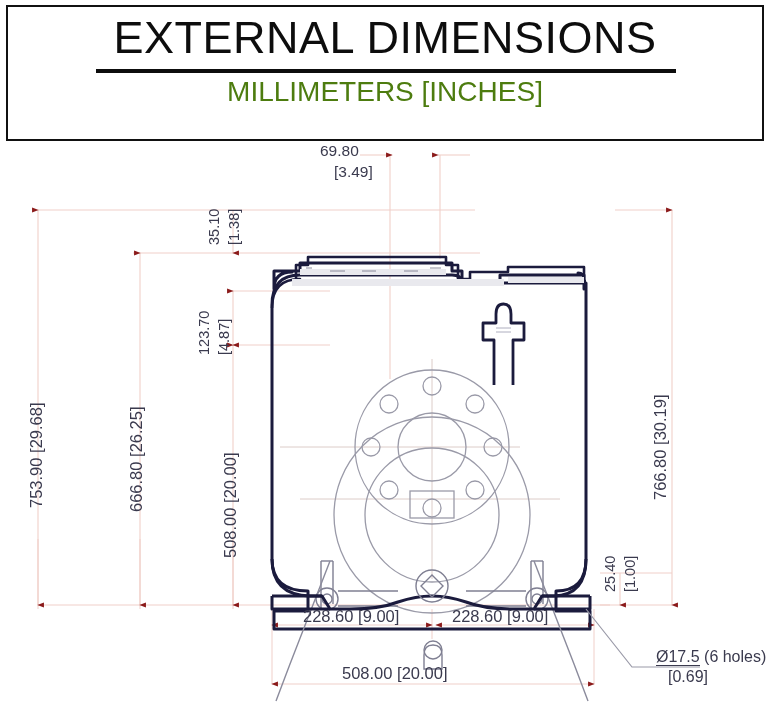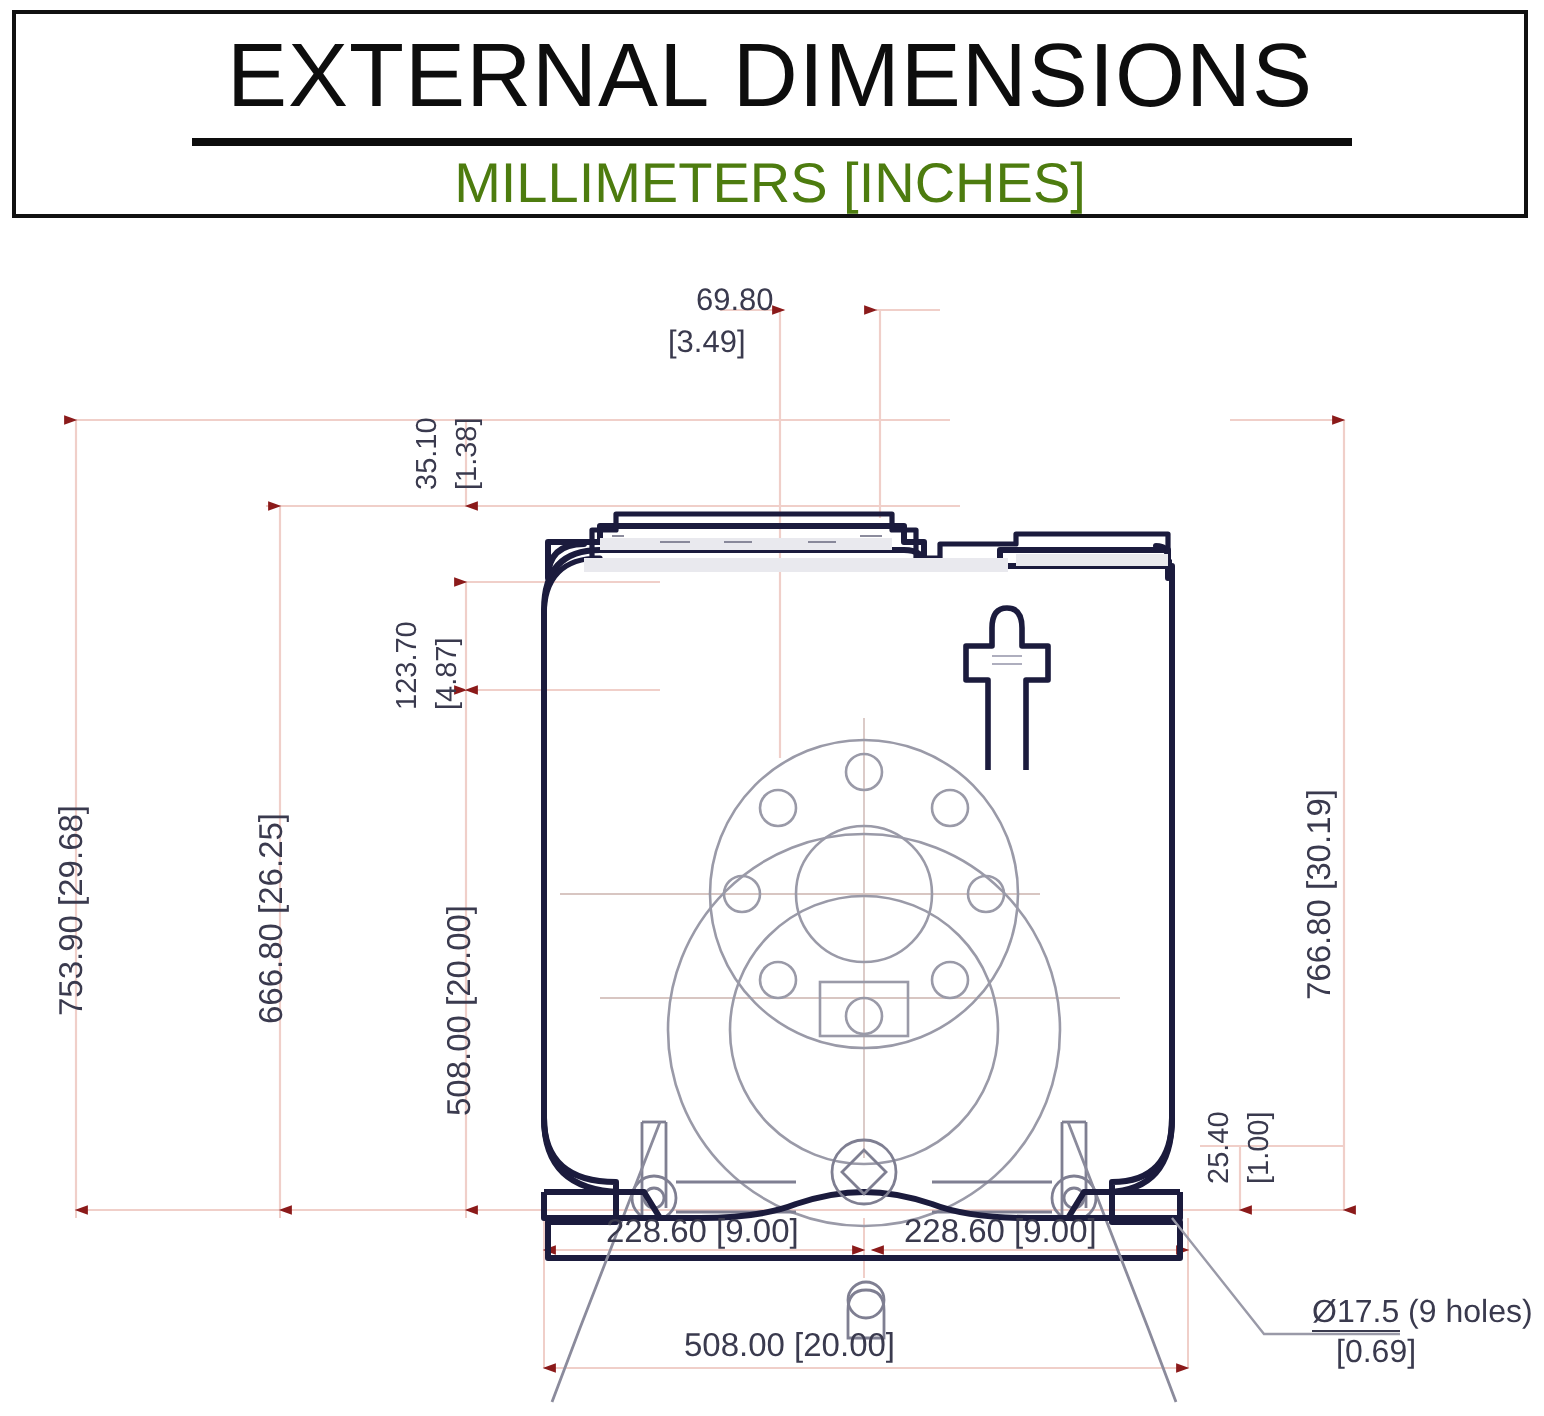--- a/index.html
+++ b/index.html
@@ -5,21 +5,21 @@
   html,body{margin:0;padding:0;background:#ffffff;}
   body{
     width:772px;height:708px;position:relative;overflow:hidden;
     font-family:"Liberation Sans","DejaVu Sans",sans-serif;
     color:#2b2b3c;
   }
   #sheet{position:absolute;inset:0;}
 
   
   .titleblock{
-    position:absolute;left:6px;top:5px;width:758px;height:104px;
+    position:absolute;left:6px;top:5px;width:758px;height:136px;
     border:2px solid #111111;background:#ffffff;box-sizing:border-box;
   }
   .title-main{
     position:absolute;left:0;right:0;top:4px;text-align:center;
     font-size:45px;line-height:54px;letter-spacing:.5px;color:#0d0d0d;
     font-weight:400;white-space:nowrap;
   }
   .title-rule{
     position:absolute;left:88px;width:580px;top:62px;height:4px;background:#0d0d0d;
   }
@@ -216,21 +216,21 @@
     <g fill="none" stroke="#7f7f92" stroke-width="1.4">
       <circle cx="432" cy="477" r="16"></circle>
       <path d="M432 466 L443 477 L432 488 L421 477 Z"></path>
     </g>
 
     <g fill="none" stroke="#9a9aa8" stroke-width="1.2">
       <path d="M586 500 L632 558 L700 558"></path>
     </g>
   </svg>
 
-  <div class="dim" style="left:348px;top:142px;">69.80</div>
+  <div class="dim" style="left:320px;top:142px;">69.80</div>
   <div class="dim" style="left:334px;top:163px;">[3.49]</div>
 
   <div class="dim vert small" style="left:206px;top:245px;">35.10</div>
   <div class="dim vert small" style="left:226px;top:245px;">[1.38]</div>
 
   <div class="dim vert small" style="left:196px;top:355px;">123.70</div>
   <div class="dim vert small" style="left:216px;top:355px;">[4.87]</div>
 
   <div class="dim vert big" style="left:28px;top:508px;">753.90  [29.68]</div>
 
@@ -241,17 +241,17 @@
   <div class="dim vert big" style="left:652px;top:500px;">766.80  [30.19]</div>
 
   <div class="dim vert small" style="left:602px;top:592px;">25.40</div>
   <div class="dim vert small" style="left:622px;top:592px;">[1.00]</div>
 
   <div class="dim big" style="left:303px;top:608px;">228.60  [9.00]</div>
   <div class="dim big" style="left:452px;top:608px;">228.60  [9.00]</div>
   <div class="dim big" style="left:342px;top:665px;">508.00  [20.00]</div>
 
   <div class="callout" style="left:632px;top:647px;">
-    <span class="u">Ø17.5</span><span> </span><span>(9 holes)</span>
+    <span class="u">Ø17.5</span><span> </span><span>(6 holes)</span>
   </div>
   <div class="callout" style="left:668px;top:667px;">[0.69]</div>
 
 </div>
 
 </body></html>

